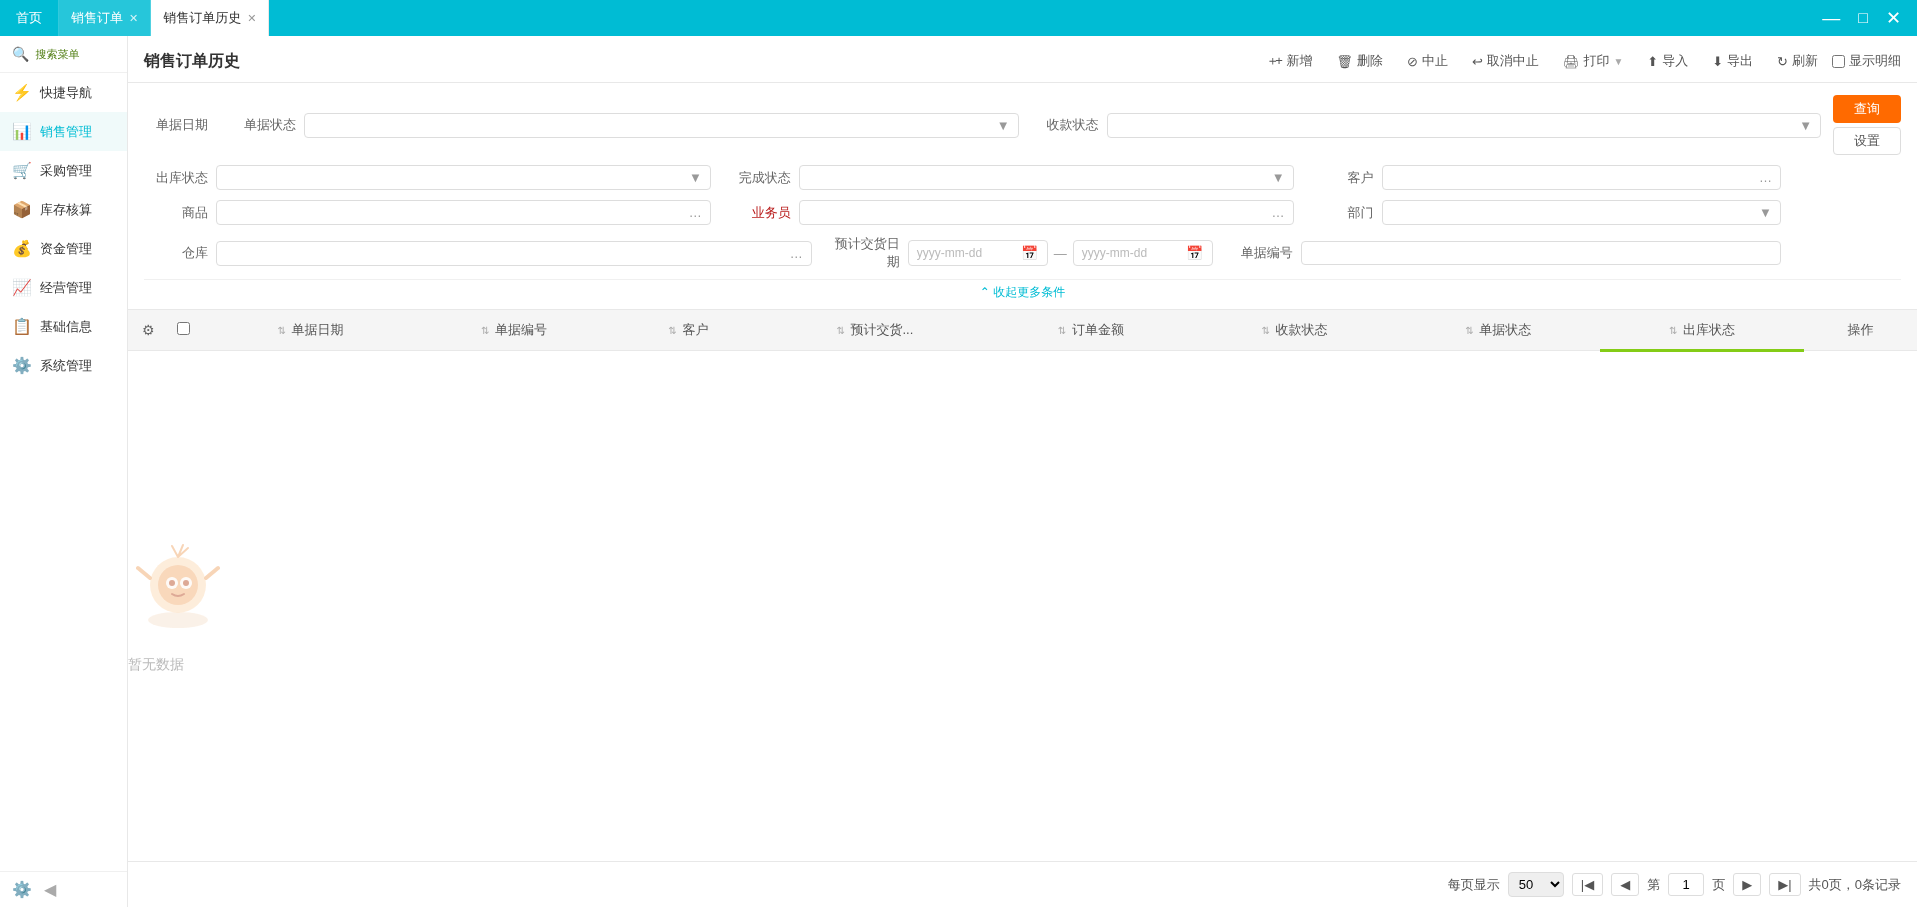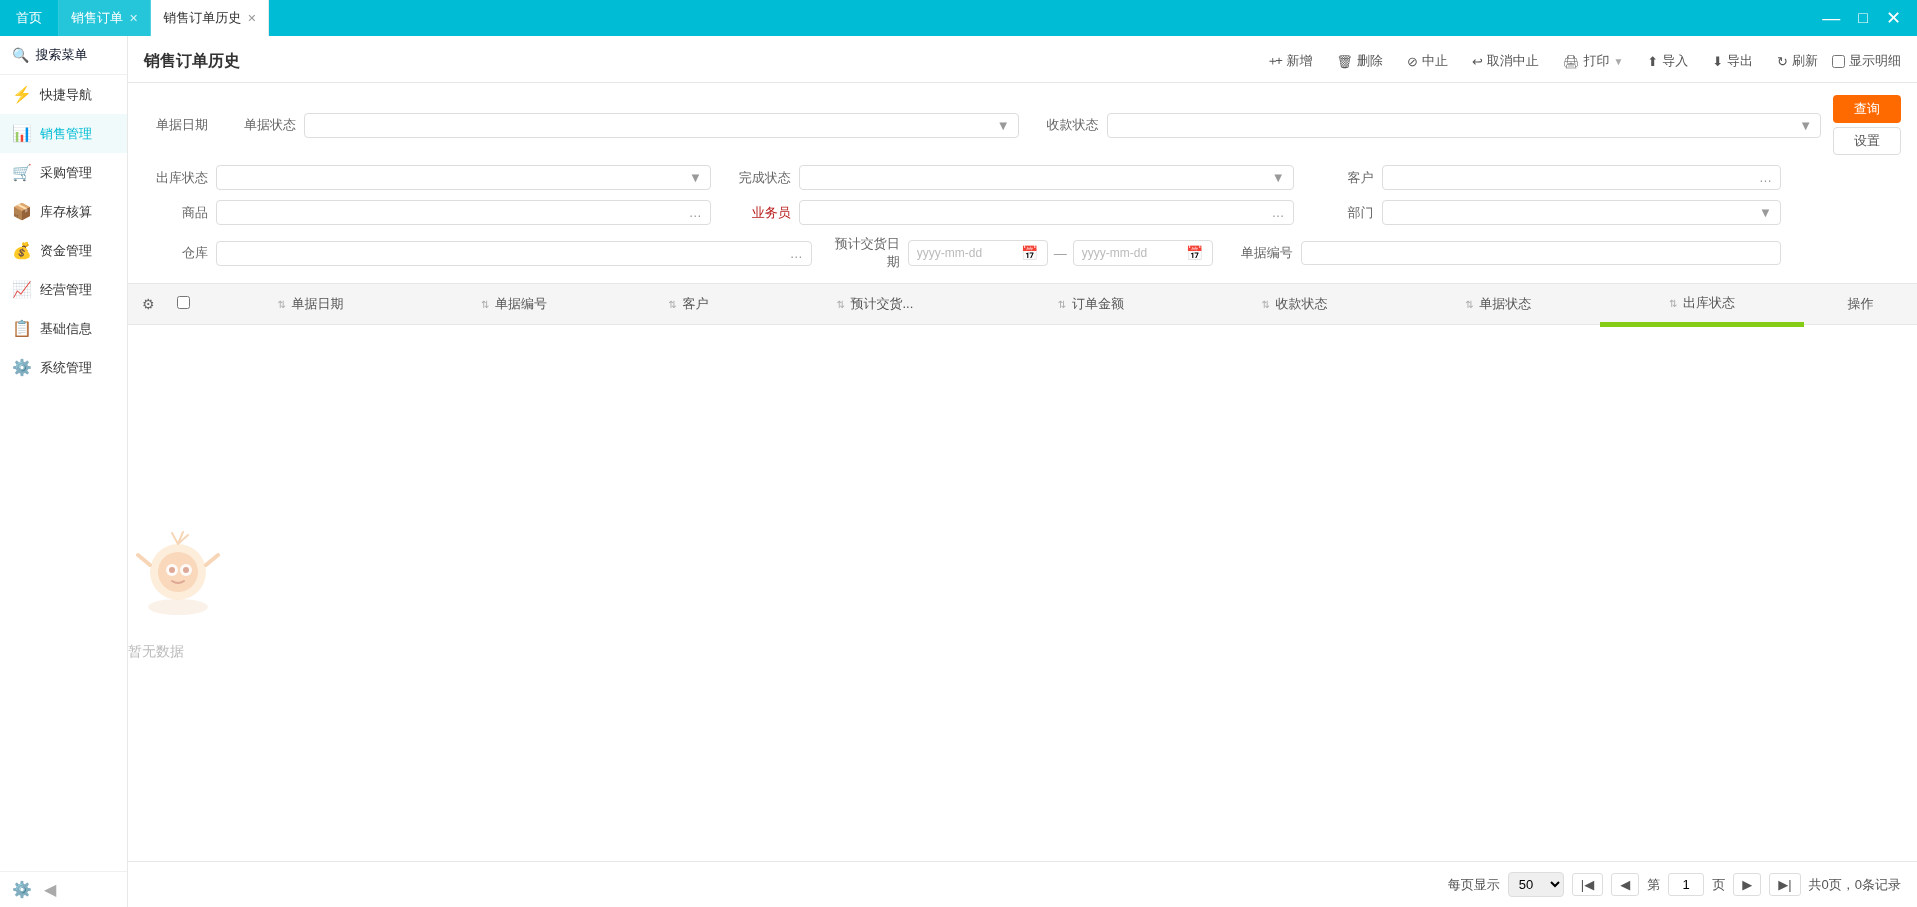--- a/index.html
+++ b/index.html
@@ -25,21 +25,21 @@
     <button style="background:none;border:none;cursor:pointer;color:#fff;font-size:16px;padding:2px 8px;line-height:1;">□</button>
     <button style="background:none;border:none;cursor:pointer;color:#fff;font-size:18px;padding:2px 8px;line-height:1;">✕</button>
   </div>
 </div>
 
 <div style="display:flex;flex:1;overflow:hidden;">
 
   <div style="width:128px;background:#fff;border-right:1px solid #e8e8e8;display:flex;flex-direction:column;flex-shrink:0;">
     <div style="display:flex;align-items:center;gap:6px;padding:10px 12px;border-bottom:1px solid #f0f0f0;cursor:pointer;color:#666;">
       <span style="font-size:14px;">🔍</span>
-      <span style="font-size:13px;color:#0f172a;">搜索菜单</span>
+      <span style="font-size:11px;color:#4d7c0f;">搜索菜单</span>
     </div>
     <div style="display:flex;align-items:center;gap:8px;padding:10px 12px;cursor:pointer;color:#333;font-size:13px;">
       <span style="font-size:16px;color:#aaa;">⚡</span>
       <span>快捷导航</span>
     </div>
     <div style="display:flex;align-items:center;gap:8px;padding:10px 12px;cursor:pointer;color:#333;font-size:13px;background:#f0fafa;">
       <span style="font-size:16px;color:#00bcd4;">📊</span>
       <span style="color:#00bcd4;">销售管理</span>
     </div>
     <div style="display:flex;align-items:center;gap:8px;padding:10px 12px;cursor:pointer;color:#333;font-size:13px;">
@@ -186,20 +186,24 @@
         <span style="padding:0 6px;color:#999;">—</span>
         <div style="display:flex;align-items:center;border:1px solid #ddd;border-radius:4px;padding:4px 8px;background:#fff;min-width:140px;cursor:pointer;gap:4px;">
           <span style="color:#bbb;font-size:12px;">yyyy-mm-dd</span>
           <span style="margin-left:auto;color:#aaa;font-size:14px;">📅</span>
         </div>
         <span style="width:72px;text-align:right;color:#666;padding-right:8px;font-size:13px;flex-shrink:0;margin-left:16px;">单据编号</span>
         <input type="text" style="border: 1px solid rgb(221, 221, 221); border-radius: 4px; padding: 4px 8px; background: rgb(255, 255, 255); min-width: 200px; font-size: 12px; flex: 0.8 1 0%;">
         <div style="width:120px;"></div>
       </div>
 
+      <div style="text-align:center;padding:4px;color:#00bcd4;cursor:pointer;font-size:12px;border-top:1px solid #f0f0f0;">
+        <span>⌃</span>
+        <span>收起更多条件</span>
+      </div>
     </div>
 
     <div style="flex:1;overflow:auto;background:#fff;margin:0;display:flex;flex-direction:column;">
       <table style="width:100%;border-collapse:collapse;font-size:13px;">
         <thead>
           <tr>
             <th style="background:#f5f5f5;border-bottom:1px solid #e8e8e8;padding:10px 12px;text-align:left;color:#555;font-weight:normal;width:40px;">
               <button style="background:none;border:none;cursor:pointer;color:#666;padding:2px;font-size:14px;">⚙</button>
             </th>
             <th style="background:#f5f5f5;border-bottom:1px solid #e8e8e8;padding:10px 8px;text-align:left;color:#555;font-weight:normal;width:40px;">
@@ -226,21 +230,21 @@
               <span>订单金额</span>
             </th>
             <th style="background:#f5f5f5;border-bottom:1px solid #e8e8e8;padding:10px 12px;color:#555;font-weight:normal;white-space:nowrap;cursor:pointer;">
               <span style="font-size:10px;color:#aaa;margin-right:2px;">⇅</span>
               <span>收款状态</span>
             </th>
             <th style="background:#f5f5f5;border-bottom:1px solid #e8e8e8;padding:10px 12px;color:#555;font-weight:normal;white-space:nowrap;cursor:pointer;">
               <span style="font-size:10px;color:#aaa;margin-right:2px;">⇅</span>
               <span>单据状态</span>
             </th>
-            <th style="background:#f5f5f5;border-bottom:5px solid #84cc16;padding:10px 12px;color:#555;font-weight:normal;white-space:nowrap;cursor:pointer;">
+            <th style="background:#f5f5f5;border-bottom:3px solid #84cc16;padding:10px 12px;color:#555;font-weight:normal;white-space:nowrap;cursor:pointer;">
               <span style="font-size:10px;color:#aaa;margin-right:2px;">⇅</span>
               <span>出库状态</span>
             </th>
             <th style="background:#f5f5f5;border-bottom:1px solid #e8e8e8;padding:10px 12px;color:#555;font-weight:normal;white-space:nowrap;">
               <span>操作</span>
             </th>
           </tr>
         </thead>
         <tbody id="table-body">
         </tbody>

